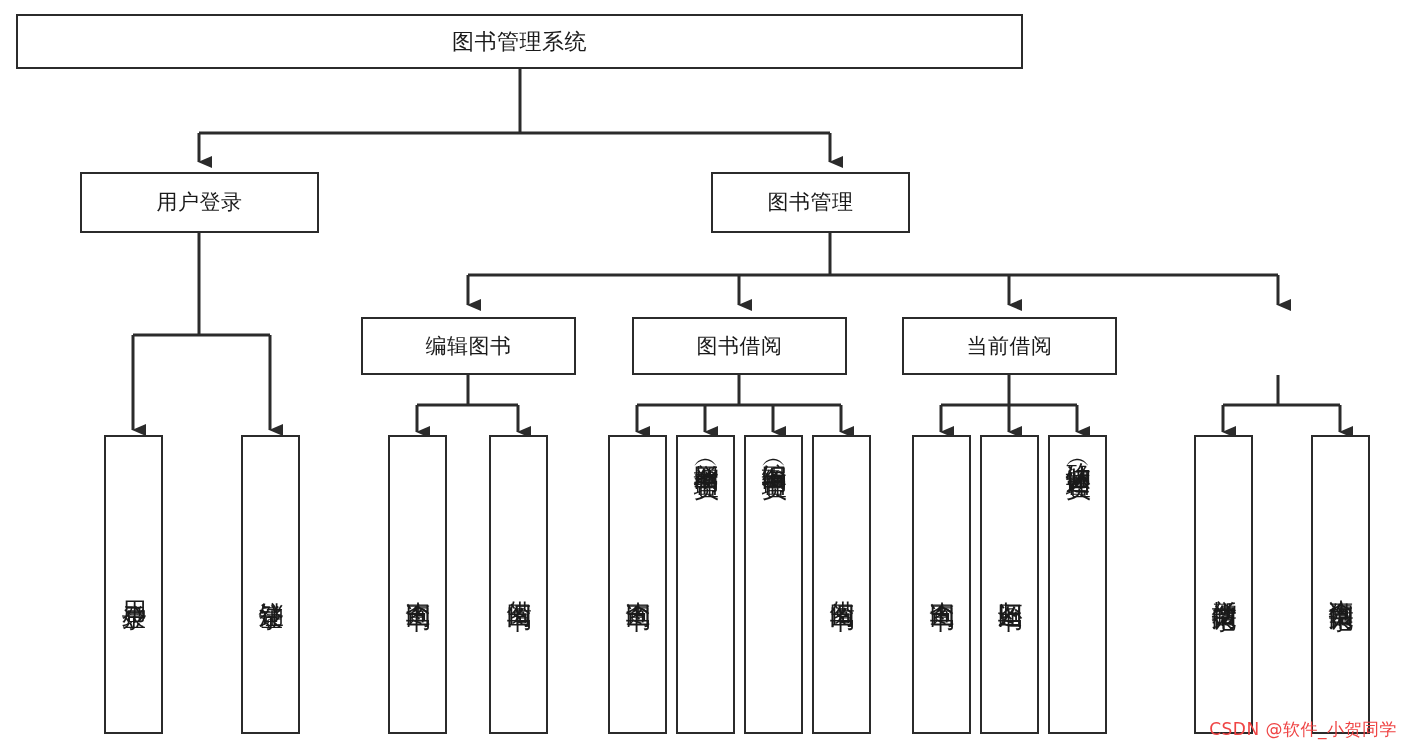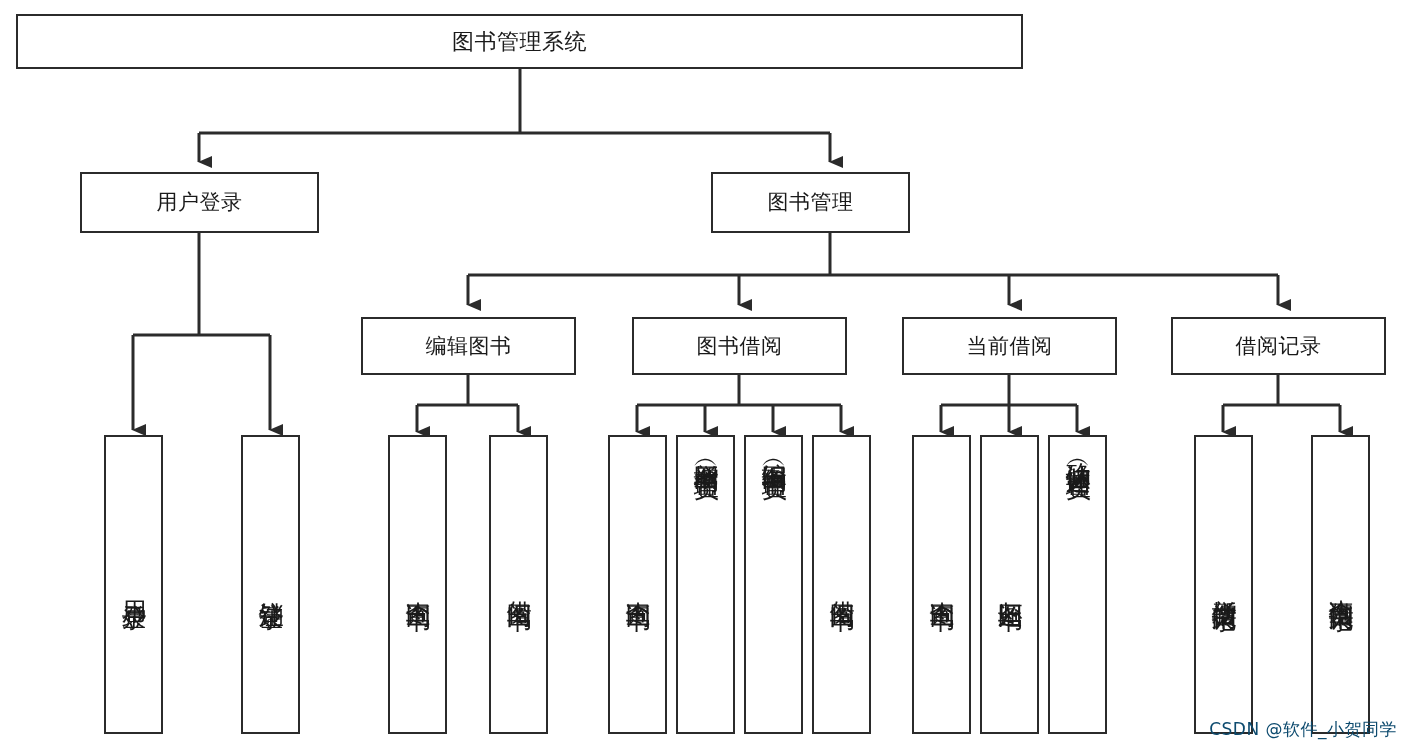--- a/index.html
+++ b/index.html
@@ -68,21 +68,21 @@
   
   .node.v.mid {
     align-items: center;
     padding-top: 0;
   }
   #watermark {
     position: absolute;
     right: 8px;
     bottom: 6px;
     font-size: 17px;
-    color: #0c4a6e;
+    color: #ef4444;
     letter-spacing: 0.5px;
     z-index: 5;
     white-space: nowrap;
   }
 </style>
 </head>
 <body>
 
 <div id="canvas">
 
@@ -153,23 +153,20 @@
   </div>
 
   <div class="node h" style="left:632px; top:317px; width:215px; height:58px;">
     <span class="lbl">图书借阅</span>
   </div>
 
   <div class="node h" style="left:902px; top:317px; width:215px; height:58px;align-items:center;">
     <span class="lbl">当前借阅</span>
   </div>
 
-  <div class="node h" style="left:1171px; top:317px; width:215px; height:58px;">
-    <span class="lbl">借阅记录</span>
-  </div>
 
   <div class="node v mid" style="left:104px; top:435px; width:59px; height:299px;">
     <span class="lbl">用户登录</span>
   </div>
 
   <div class="node v mid" style="left:241px; top:435px; width:59px; height:299px;">
     <span class="lbl">注销登录</span>
   </div>
 
   <div class="node v mid" style="left:388px; top:435px; width:59px; height:299px;">

